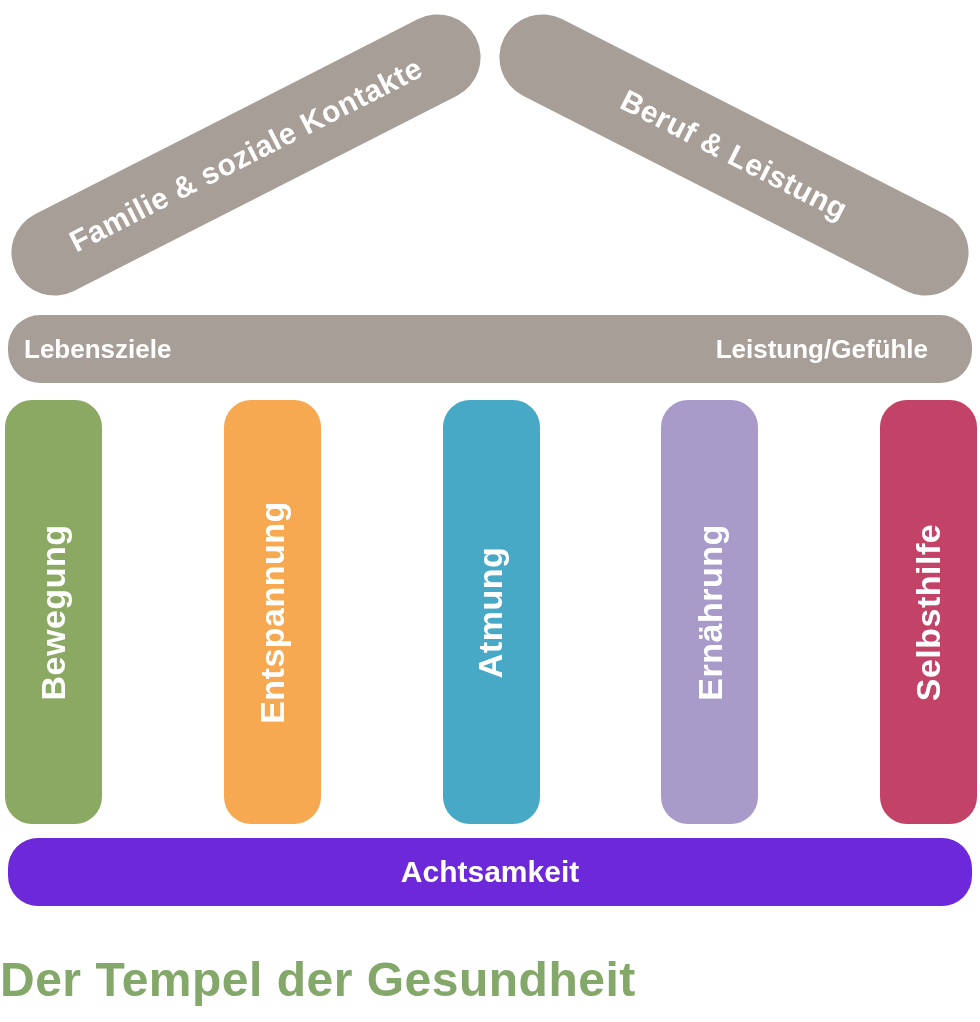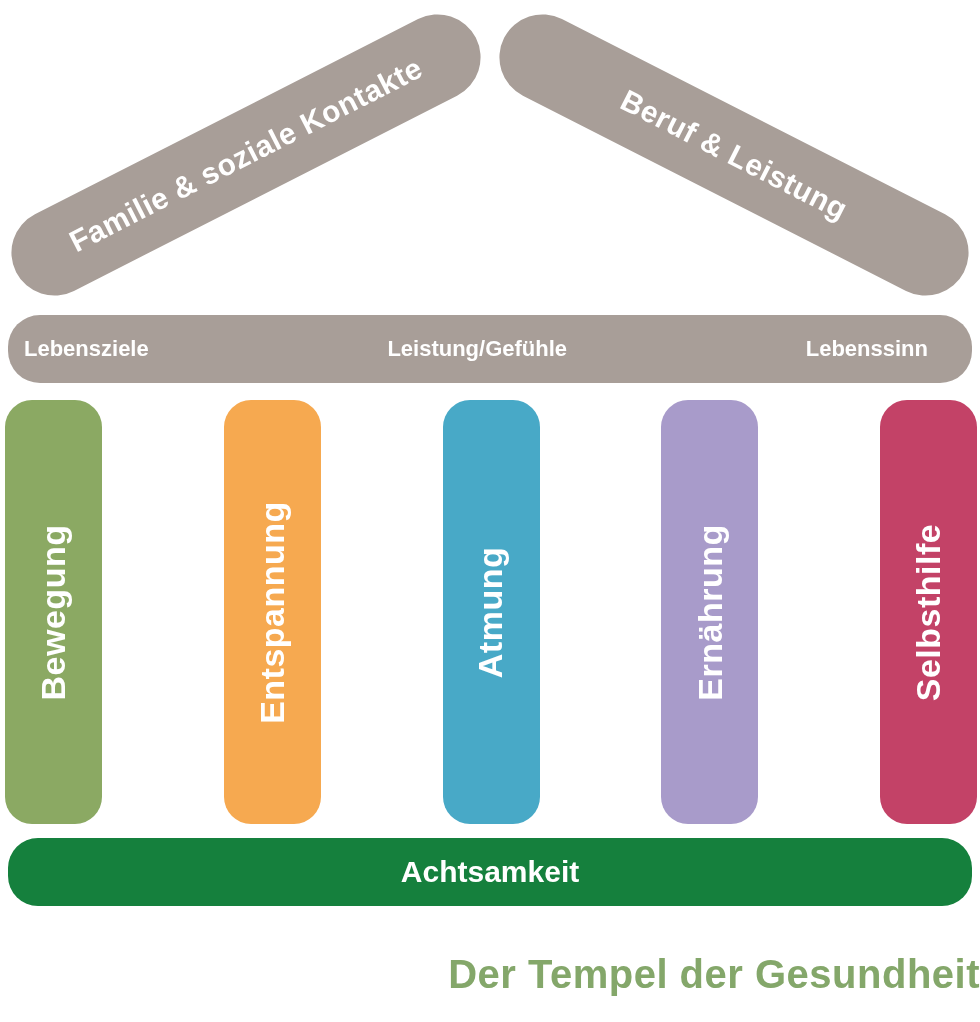--- a/index.html
+++ b/index.html
@@ -44,21 +44,21 @@
     height: 68px;
     border-radius: 32px;
     display: flex;
     align-items: center;
     justify-content: space-between;
     box-sizing: border-box;
     padding: 0 44px 0 16px;
   }
   .architrave span {
     color: #ffffff;
-    font-size: 22px;
+    font-size: 26px;
     font-weight: bold;
     white-space: nowrap;
   }
   
   .columns {
     position: absolute;
     left: 5px;
     top: 400px;
     width: 972px;
     height: 424px;
@@ -97,62 +97,61 @@
     color: #ffffff;
     font-size: 30px;
     font-weight: bold;
   }
   
   .title {
     position: absolute;
     left: 0;
     top: 952px;
     width: 980px;
-    text-align: right;
-    font-size: 40px;
+    text-align: left;
+    font-size: 48px;
     font-weight: bold;
     letter-spacing: 0.5px;
     white-space: nowrap;
   }
 </style>
 </head>
 <body>
 
 <div class="canvas">
 
   <div class="roof-beam roof-left" style="background-color: rgb(168, 158, 152);">
     <span class="roof-text">Familie &amp; soziale Kontakte</span>
   </div>
   <div class="roof-beam roof-right" style="background-color: rgb(168, 158, 152);">
     <span class="roof-text">Beruf &amp; Leistung</span>
   </div>
 
   <div class="architrave" style="background-color: rgb(168, 158, 152);">
     <span>Lebensziele</span>
     <span>Leistung/Gefühle</span>
-    <span>Lebenssinn</span>
   </div>
 
   <div class="columns">
     <div class="column" style="background-color: rgb(139, 169, 99);">
       <span class="column-label">Bewegung</span>
     </div>
     <div class="column" style="background-color: rgb(246, 169, 80);">
       <span class="column-label">Entspannung</span>
     </div>
     <div class="column" style="background-color: rgb(72, 169, 199);">
       <span class="column-label">Atmung</span>
     </div>
     <div class="column" style="background-color: rgb(168, 155, 202);">
       <span class="column-label">Ernährung</span>
     </div>
     <div class="column" style="background-color: rgb(195, 66, 103);">
       <span class="column-label">Selbsthilfe</span>
     </div>
   </div>
 
-  <div class="base" style="background-color: #15803d;">
+  <div class="base" style="background-color: #6d28d9;">
     <span>Achtsamkeit</span>
   </div>
 
   <div class="title" style="color: rgb(132, 167, 106);">Der Tempel der Gesundheit</div>
 
 </div>
 
 </body></html>

